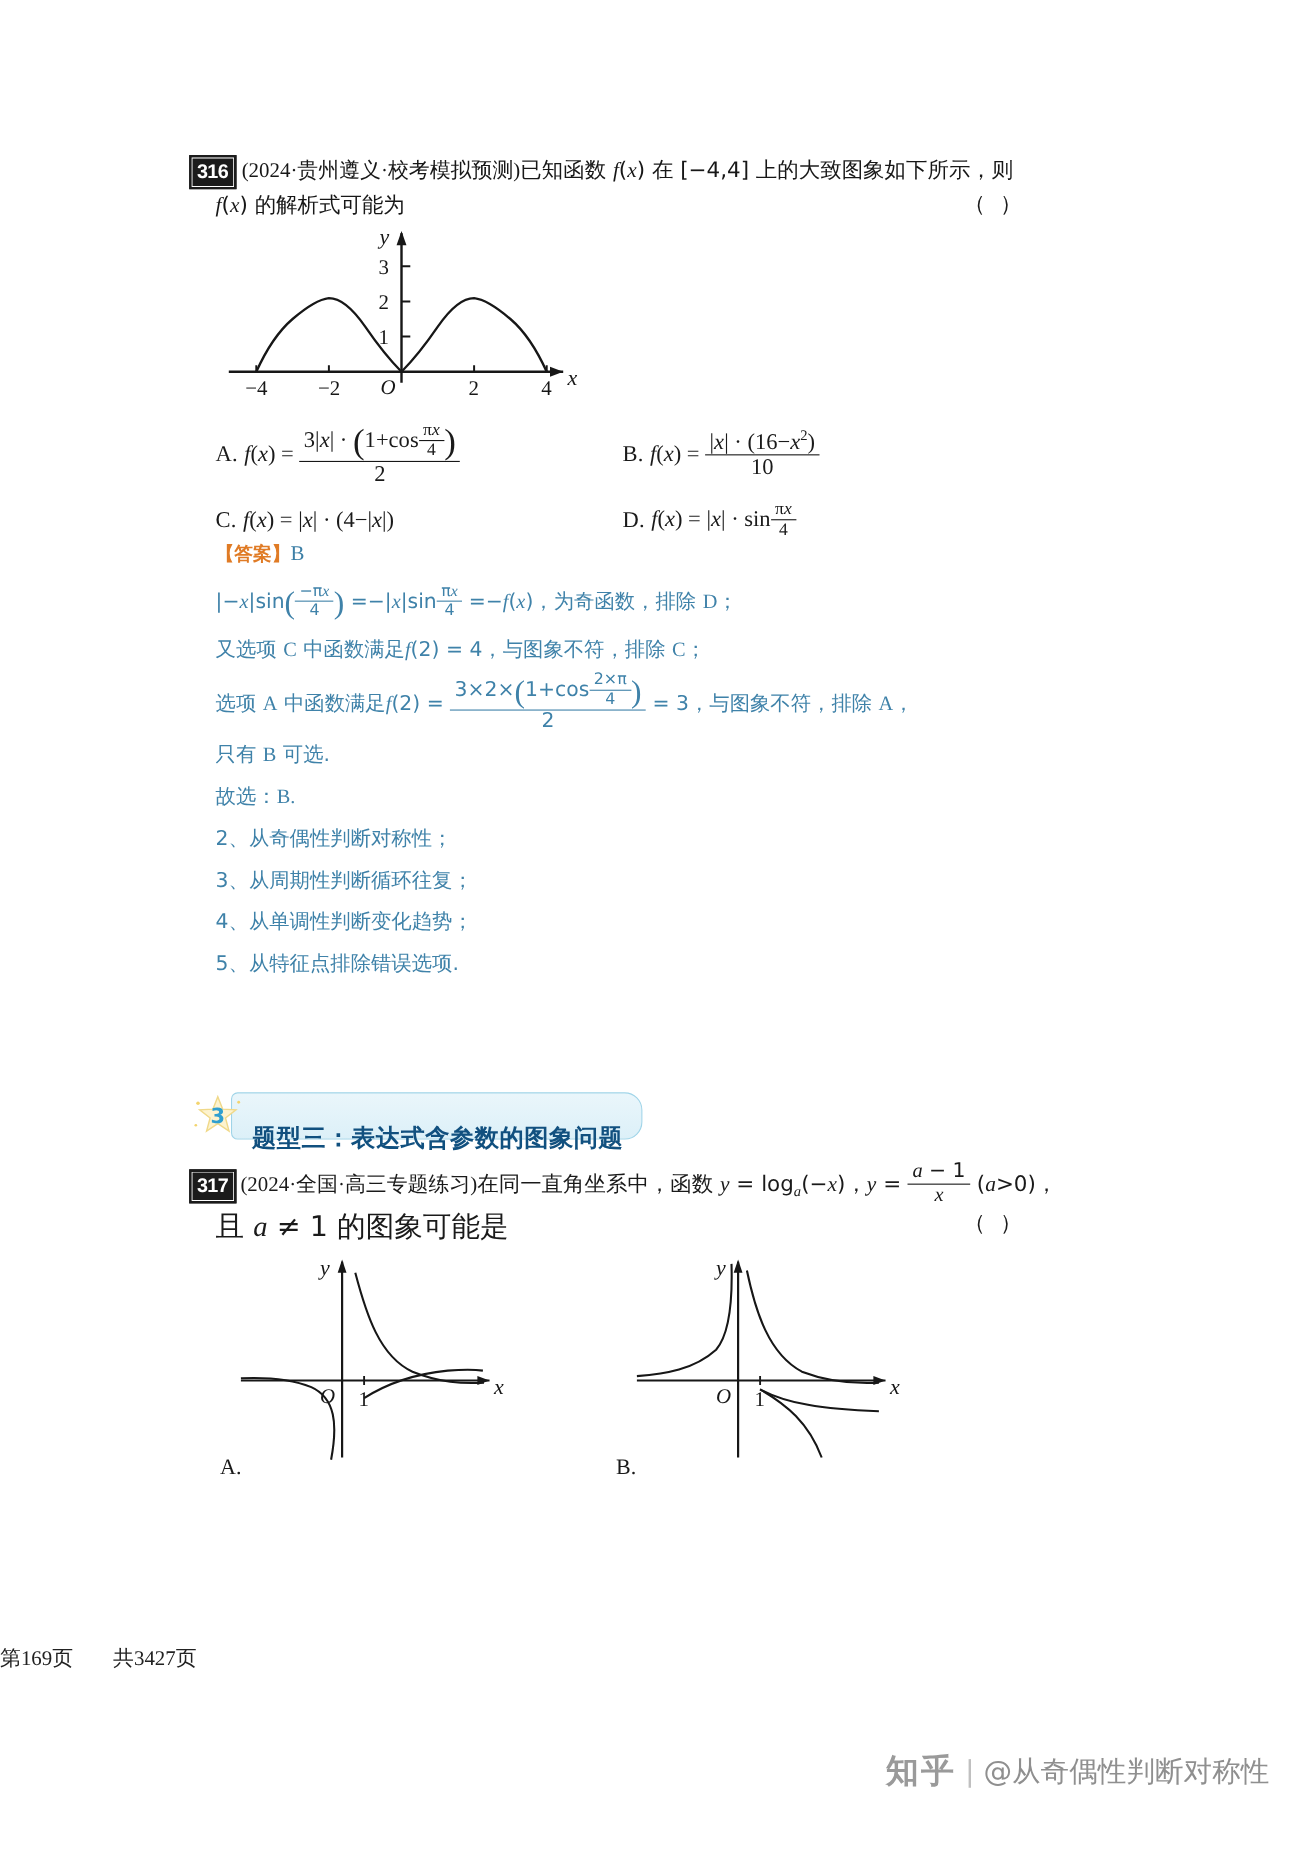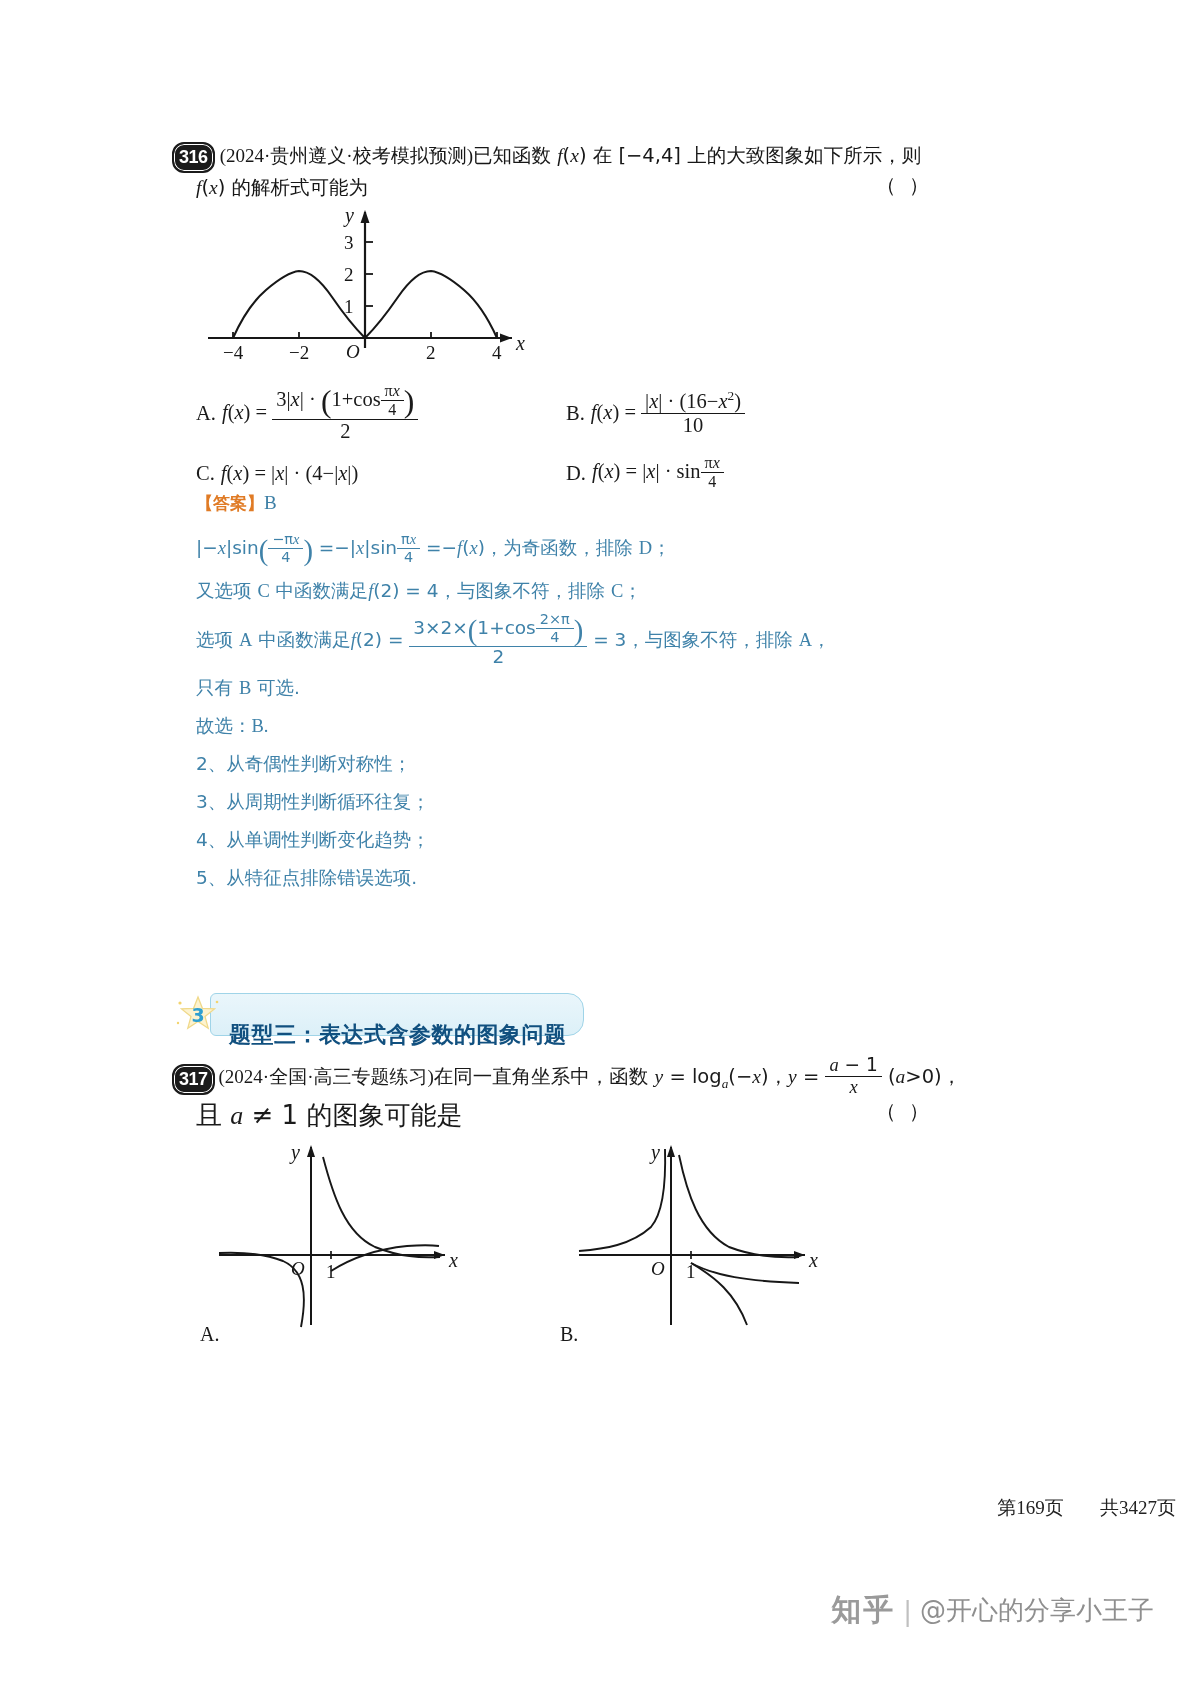--- a/index.html
+++ b/index.html
@@ -20,21 +20,21 @@
 
   
   .qnum{
     display:inline-block;
     background:#1b1b1b;color:#fff;
     font-family:"Liberation Sans","DejaVu Sans",sans-serif;
     font-weight:bold;
     font-size:18px;
     line-height:1;
     padding:4px 5px 5px 5px;
-    border-radius:12px;
+    border-radius:0;
     border:2px solid #1b1b1b;
     box-shadow:0 0 0 1px #fff inset;
     vertical-align:middle;
     letter-spacing:-0.5px;
   }
 
   .qline{
     font-size:20.5px;
     line-height:30px;
     color:#171717;
@@ -92,21 +92,21 @@
   }
   .banner .pill span{
     color:#11507f;font-weight:bold;font-size:22px;
     font-family:"DejaVu Sans","Liberation Sans",sans-serif;
     letter-spacing:0.5px;
     margin-top:43px;
   }
 
   
   .footer{
-    position:absolute;left:0;top:1495px;width:1176px;text-align:right;
+    position:absolute;left:0;top:1495px;width:1176px;text-align:left;
     font-size:19px;color:#222;
     font-family:"DejaVu Sans","Liberation Sans",sans-serif;
   }
   .footer .pg{font-family:"Liberation Serif",serif;}
   .watermark{
     position:absolute;right:38px;top:1590px;
     display:flex;align-items:center;gap:8px;
     color:#8f8f8f;font-size:26px;
     font-family:"DejaVu Sans","Liberation Sans",sans-serif;
   }
@@ -314,16 +314,16 @@
 
   <div class="footer">
     <span>第</span><span class="pg">169</span><span>页</span>
     &nbsp;&nbsp;&nbsp;&nbsp;
     <span>共</span><span class="pg">3427</span><span>页</span>
   </div>
 
   <div class="watermark">
     <span class="zh">知乎</span>
     <span class="sep">|</span>
-    <span>@开心的分享小王子</span>
+    <span>@从奇偶性判断对称性</span>
   </div>
 
 </div>
 
 </body></html>

